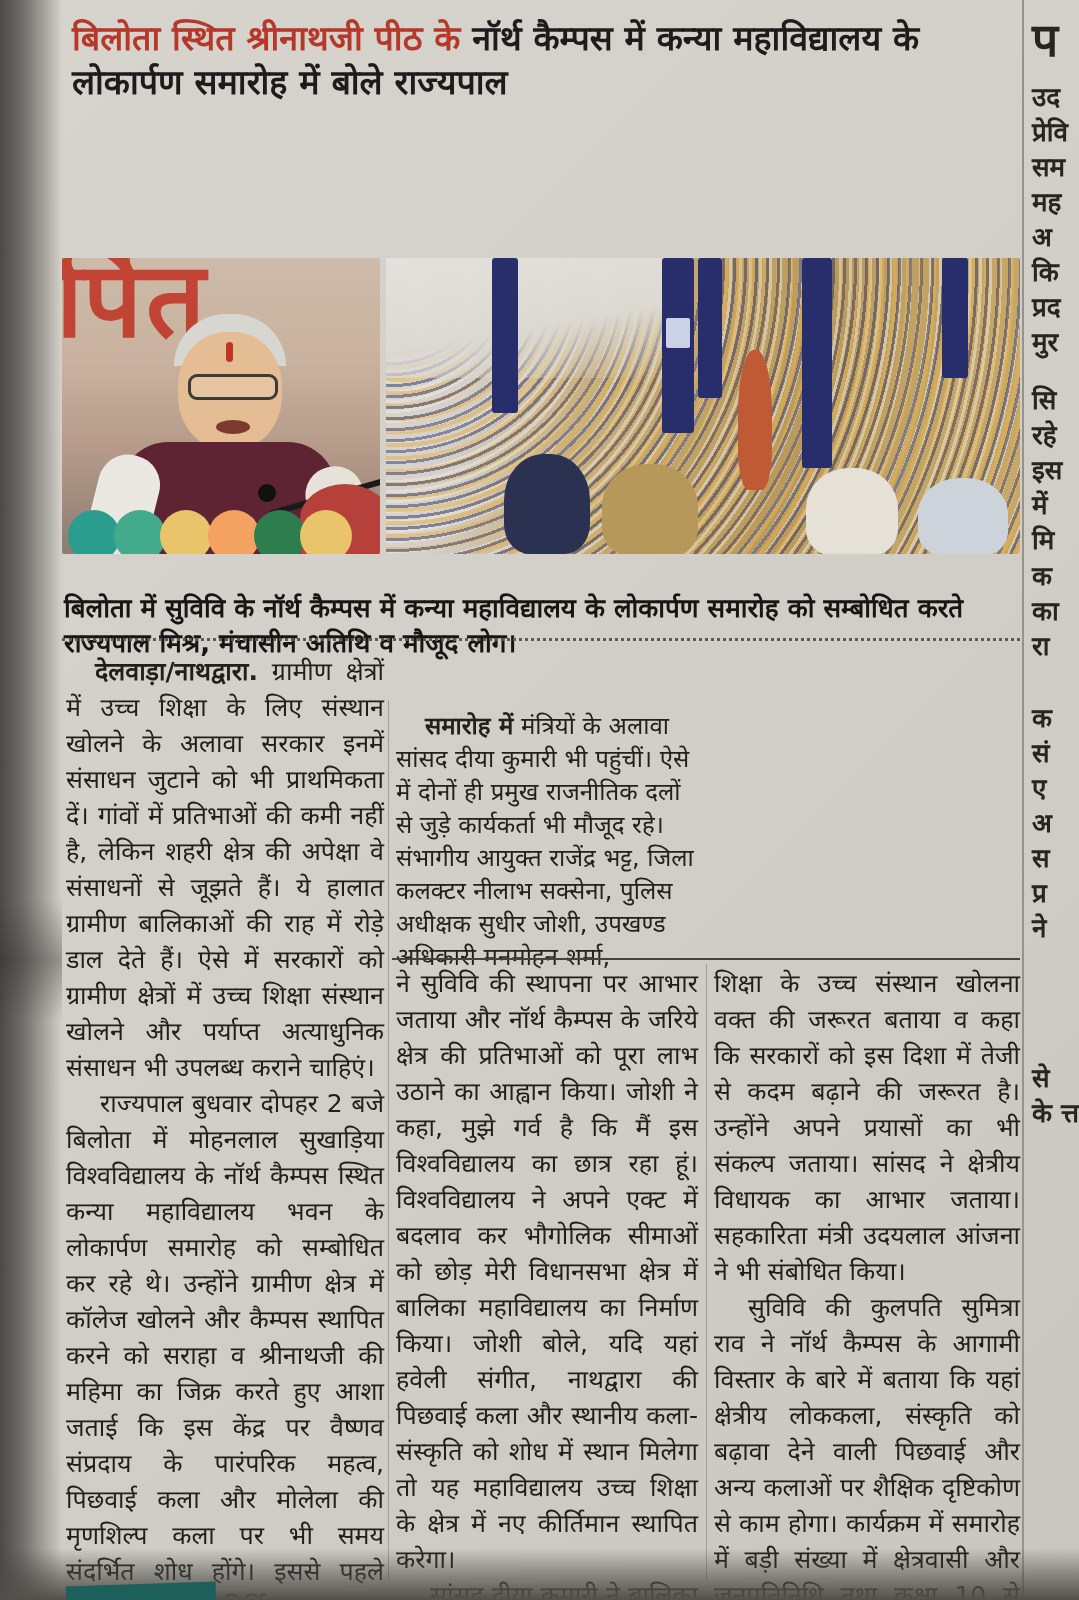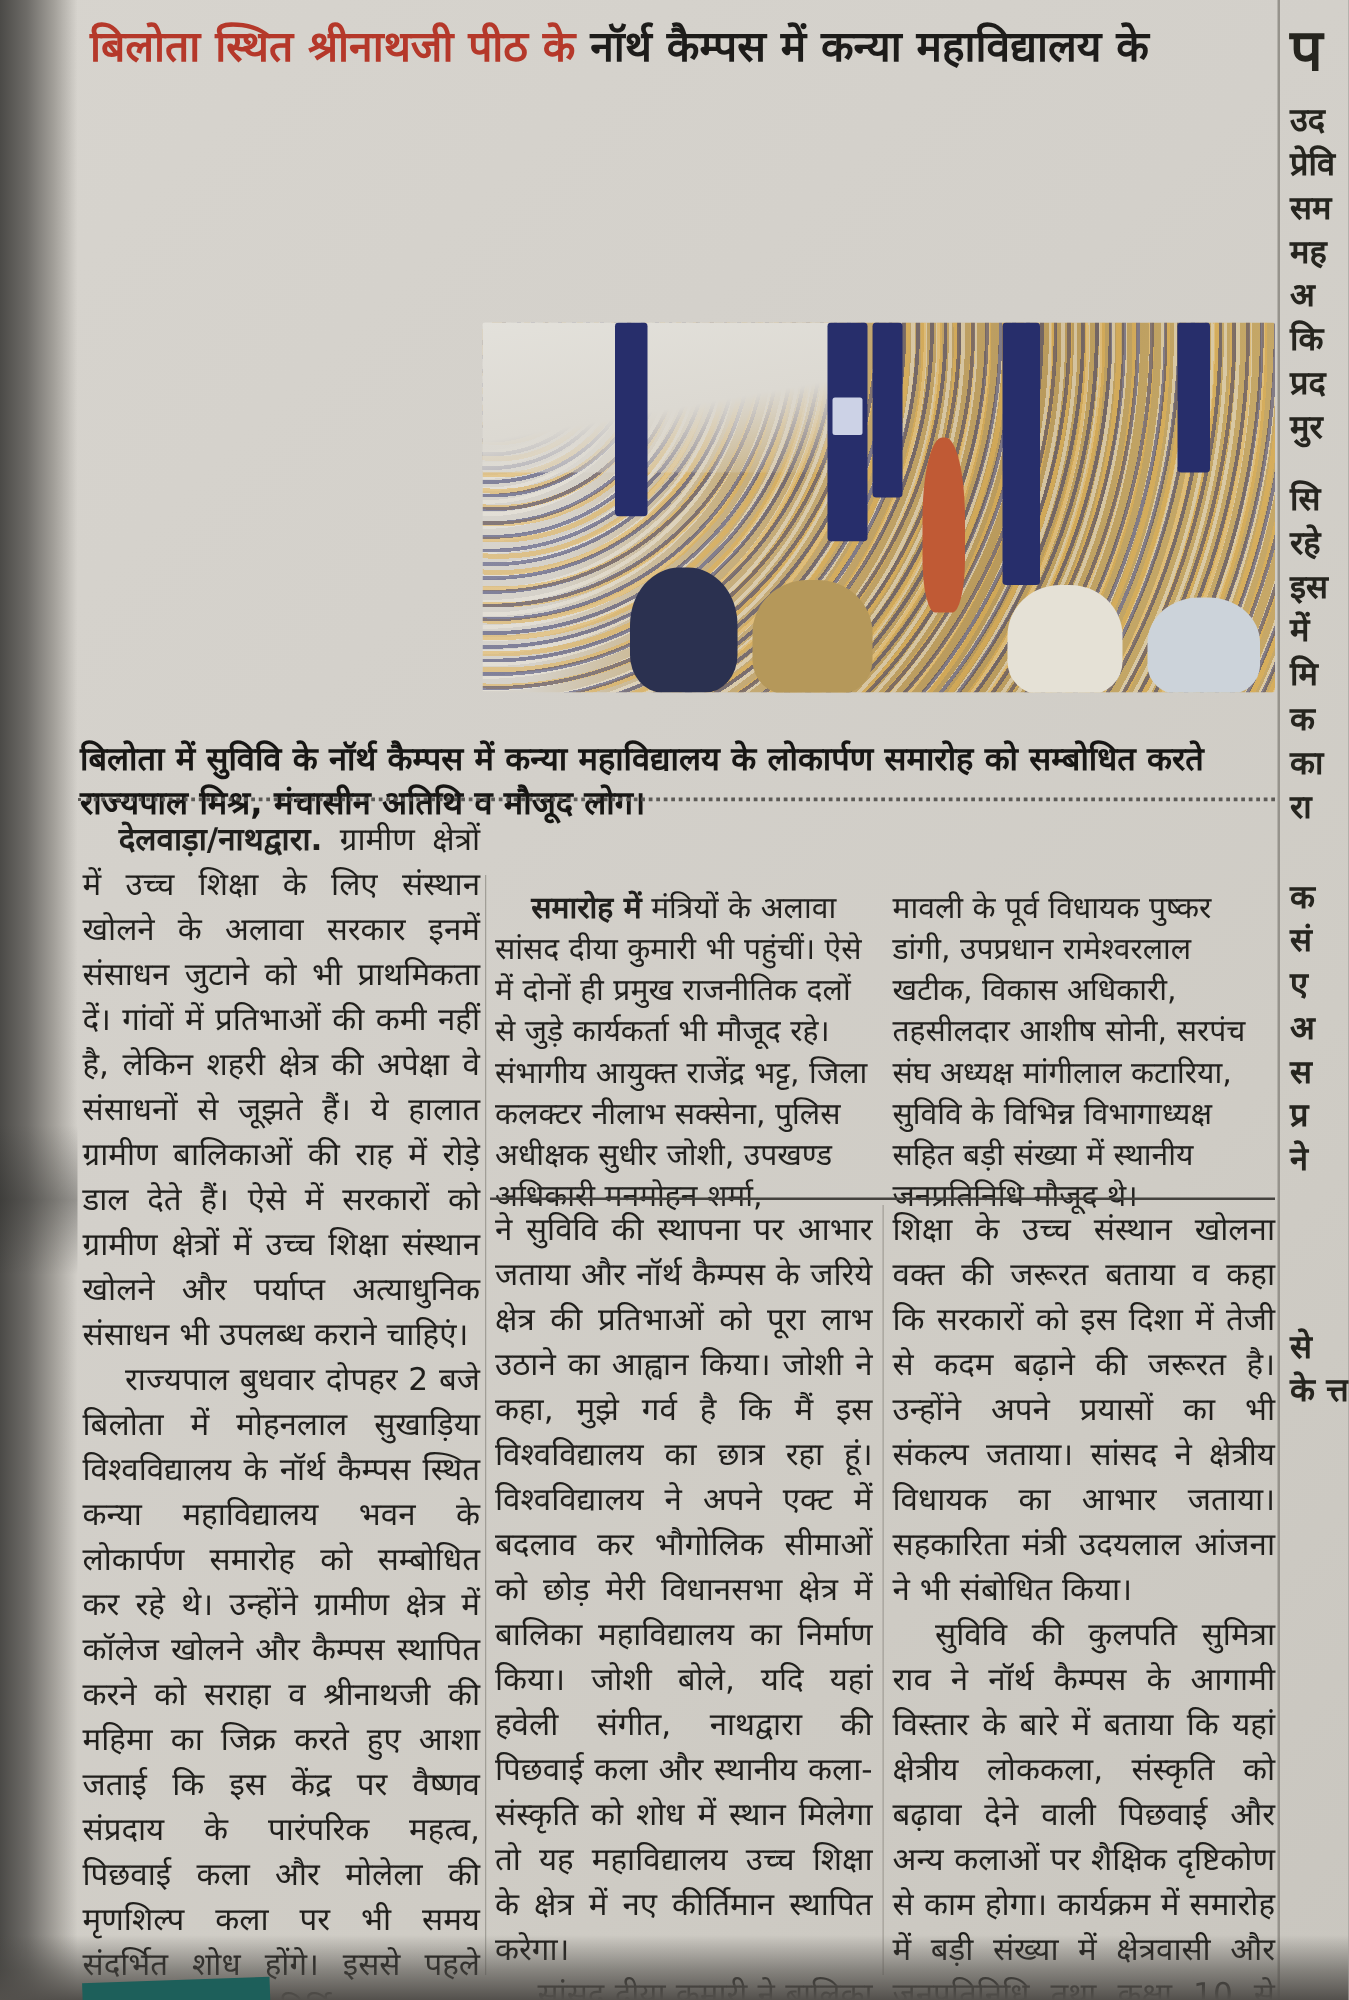--- a/index.html
+++ b/index.html
@@ -117,23 +117,46 @@
       <div class="edge-item">अ</div>
       <div class="edge-item">स</div>
       <div class="edge-item">प्र</div>
       <div class="edge-item">ने</div>
       <div class="edge-item">से</div>
       <div class="edge-item">के त्त।</div>
     </div>
 
   <div class="kicker">
     <span class="hl">बिलोता स्थित श्रीनाथजी पीठ के</span><span> नॉर्थ कैम्पस में कन्या महाविद्यालय के</span><br>
+    <span>लोकार्पण समारोह में बोले राज्यपाल</span>
   </div>
 
 
+  <div class="photo photo-left">
+    <div class="banner-text">र्पित</div>
+    <div class="hair"></div>
+    <div class="face"></div>
+    <div class="tilak"></div>
+    <div class="glasses"></div>
+    <div class="mouth"></div>
+    <div class="vest"></div>
+    <div class="sleeve-l"></div>
+    <div class="sleeve-r"></div>
+    <div class="mic-arm"></div>
+    <div class="mic-head"></div>
+    <div class="garland"></div>
+    <div class="flowers">
+      <div class="flower" style="left:6px;background:#2a9d8f;"></div>
+      <div class="flower" style="left:52px;background:#43aa8b;"></div>
+      <div class="flower" style="left:98px;background:#e9c46a;"></div>
+      <div class="flower" style="left:146px;background:#f4a261;"></div>
+      <div class="flower" style="left:192px;background:#2e7d4f;"></div>
+      <div class="flower" style="left:238px;background:#e9c46a;"></div>
+    </div>
+  </div>
 
   <div class="photo photo-right">
     <div class="tent"></div>
     <div class="pillar" style="left:106px;width:26px;height:155px;"></div>
     <div class="pillar" style="left:276px;width:32px;height:175px;"></div>
     <div class="sign" style="left:280px;top:60px;width:24px;height:30px;"></div>
     <div class="pillar" style="left:312px;width:24px;height:140px;"></div>
     <div class="pillar" style="left:416px;width:30px;height:210px;"></div>
     <div class="pillar" style="left:556px;width:26px;height:120px;"></div>
     <div class="blob" style="left:352px;top:92px;width:34px;height:140px;background:#c05a35;"></div>
@@ -142,21 +165,20 @@
     <div class="blob" style="left:420px;top:210px;width:92px;height:88px;background:#e5e1d6;"></div>
     <div class="blob" style="left:532px;top:220px;width:90px;height:78px;background:#ccd3da;"></div>
   </div>
 
   <div class="caption">बिलोता में सुविवि के नॉर्थ कैम्पस में कन्या महाविद्यालय के लोकार्पण समारोह को सम्बोधित करते राज्यपाल मिश्र, मंचासीन अतिथि व मौजूद लोग।</div>
   <div class="dotted-rule"></div>
 
   <div class="boxcol boxcol-a">
     <span class="bold">समारोह में</span><span> मंत्रियों के अलावा सांसद दीया कुमारी भी पहुंचीं। ऐसे में दोनों ही प्रमुख राजनीतिक दलों से जुड़े कार्यकर्ता भी मौजूद रहे। संभागीय आयुक्त राजेंद्र भट्ट, जिला कलक्टर नीलाभ सक्सेना, पुलिस अधीक्षक सुधीर जोशी, उपखण्ड अधिकारी मनमोहन शर्मा,</span>
   </div>
-  <div class="boxcol boxcol-b">मावली के पूर्व विधायक पुष्कर डांगी, उपप्रधान रामेश्वरलाल खटीक, विकास अधिकारी, तहसीलदार आशीष सोनी, सरपंच संघ अध्यक्ष मांगीलाल कटारिया, सुविवि के विभिन्न विभागाध्यक्ष सहित बड़ी संख्या में स्थानीय जनप्रतिनिधि मौजूद थे।</div>
   <div class="rule-under-box"></div>
   <div class="vrule vrule-1"></div>
   <div class="vrule vrule-2"></div>
 
   <div class="col col1">
     <p><span class="bold">देलवाड़ा/नाथद्वारा.</span><span> ग्रामीण क्षेत्रों में उच्च शिक्षा के लिए संस्थान खोलने के अलावा सरकार इनमें संसाधन जुटाने को भी प्राथमिकता दें। गांवों में प्रतिभाओं की कमी नहीं है, लेकिन शहरी क्षेत्र की अपेक्षा वे संसाधनों से जूझते हैं। ये हालात ग्रामीण बालिकाओं की राह में रोड़े डाल देते हैं। ऐसे में सरकारों को ग्रामीण क्षेत्रों में उच्च शिक्षा संस्थान खोलने और पर्याप्त अत्याधुनिक संसाधन भी उपलब्ध कराने चाहिएं।</span></p>
     <p>राज्यपाल बुधवार दोपहर 2 बजे बिलोता में मोहनलाल सुखाड़िया विश्वविद्यालय के नॉर्थ कैम्पस स्थित कन्या महाविद्यालय भवन के लोकार्पण समारोह को सम्बोधित कर रहे थे। उन्होंने ग्रामीण क्षेत्र में कॉलेज खोलने और कैम्पस स्थापित करने को सराहा व श्रीनाथजी की महिमा का जिक्र करते हुए आशा जताई कि इस केंद्र पर वैष्णव संप्रदाय के पारंपरिक महत्व, पिछवाई कला और मोलेला की मृणशिल्प कला पर भी समय संदर्भित शोध होंगे। इससे पहले राज्यपाल ने नवनिर्मित भवन का लोकार्पण किया।</p>
 
   </div>
 

